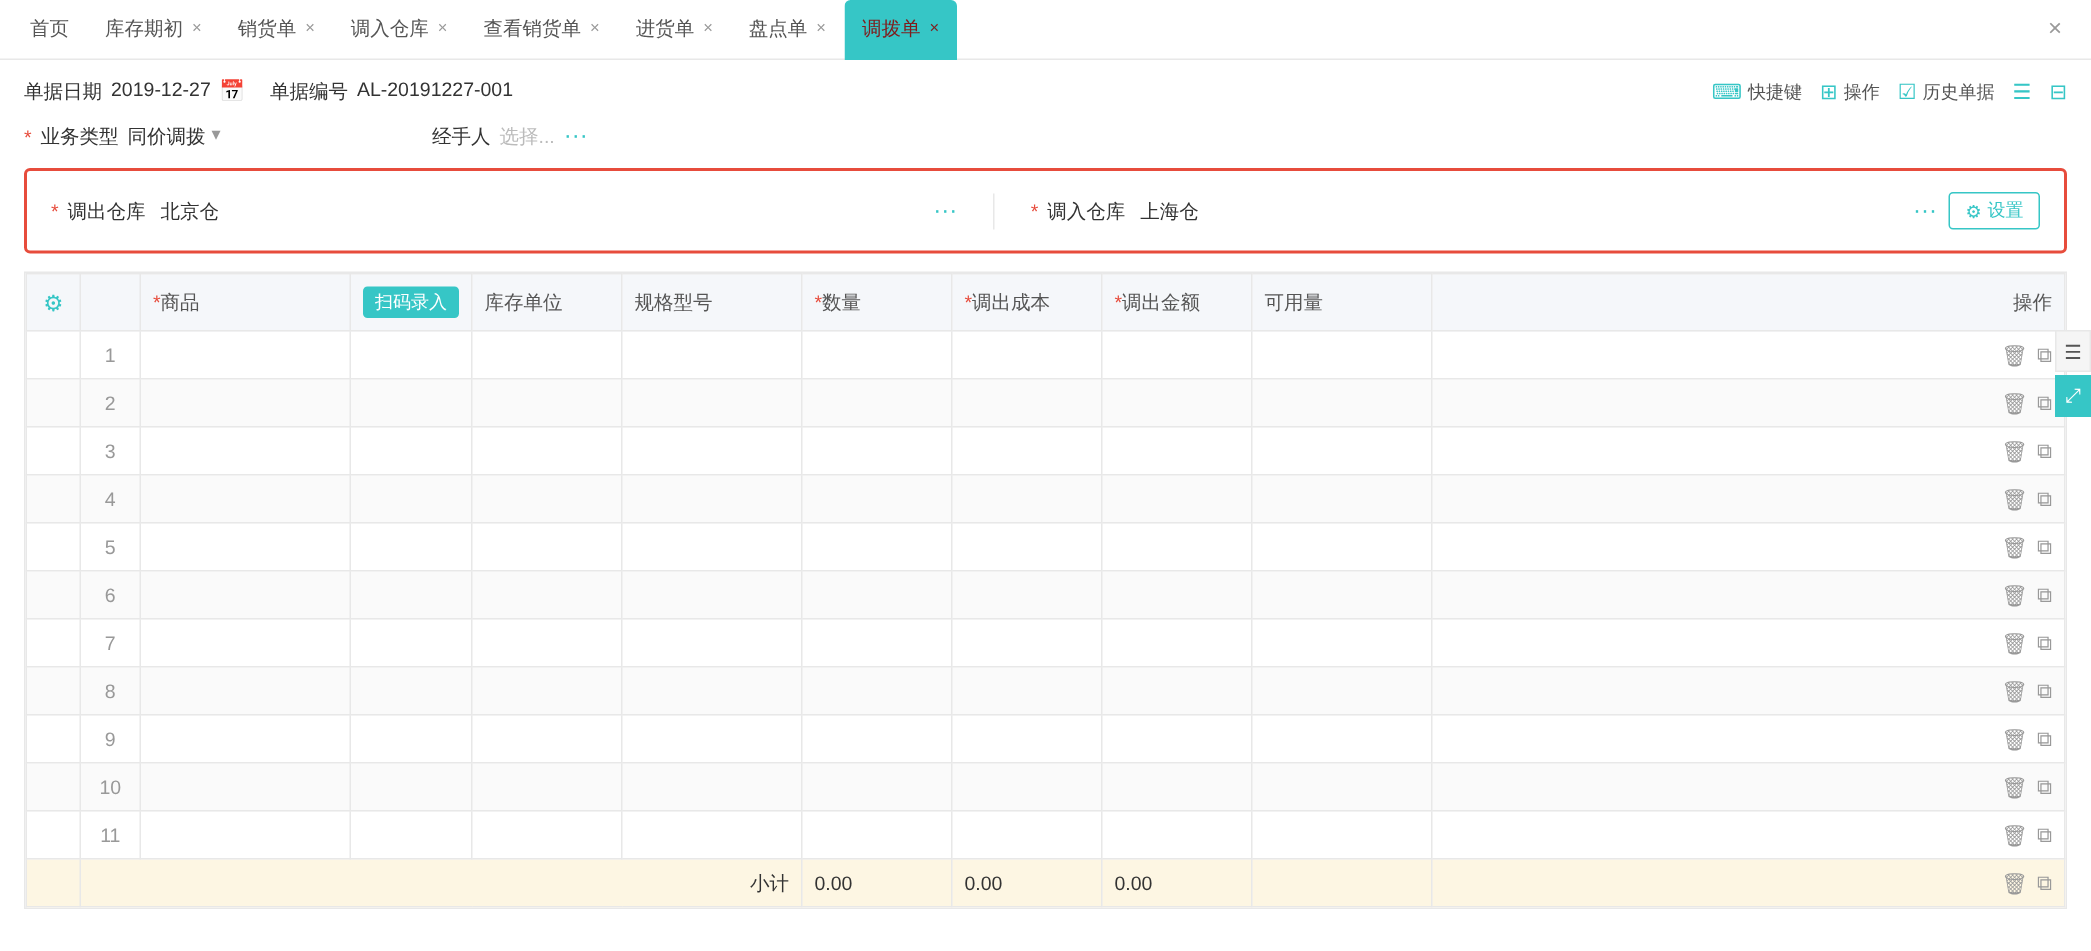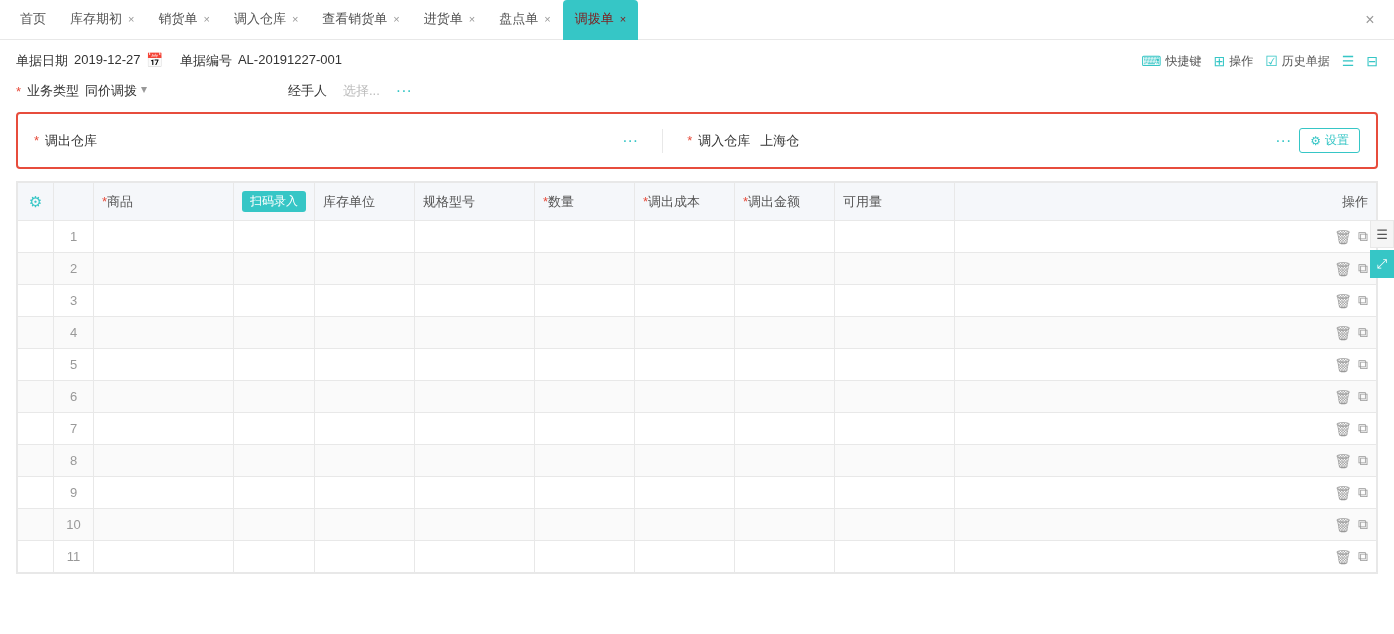--- a/index.html
+++ b/index.html
@@ -78,21 +78,21 @@
     }
     .business-field {
       display: flex; align-items: center; gap: 6px; min-width: 240px;
     }
     .business-select {
       display: flex; align-items: flex-start; gap: 4px; border: none; cursor: pointer;
     }
     .business-value { color: #333; font-size: 13px; }
     .dropdown-arrow { color: #999; font-size: 12px; }
     .person-field {
-      display: flex; align-items: center; gap: 16px; margin-left: 16px;
+      display: flex; align-items: center; gap: 6px; margin-left: 16px;
     }
     .person-placeholder { color: #bbb; font-size: 13px; }
 
     
     .table-wrap { overflow: auto; border: 1px solid #e8e8e8; }
     table { width: 100%; border-collapse: collapse; font-size: 13px; }
     thead tr { background: #f5f7fa; }
     thead th {
       padding: 8px 8px; border: 1px solid #e8e8e8; text-align: left;
       color: #555; font-weight: normal; white-space: nowrap;
@@ -217,20 +217,21 @@
       <span class="form-label">经手人</span>
       <span class="person-placeholder">选择...</span>
       <span class="more-btn">···</span>
     </div>
   </div>
 
   <div class="red-section">
     <div class="warehouse-field">
       <span class="required-star">*</span>
       <span class="warehouse-label">调出仓库</span>
+      <span class="warehouse-value">北京仓</span>
       <span class="more-btn">···</span>
     </div>
     <div class="warehouse-divider"></div>
     <div class="warehouse-field">
       <span class="required-star">*</span>
       <span class="warehouse-label">调入仓库</span>
       <span class="warehouse-value">上海仓</span>
       <span class="more-btn">···</span>
     </div>
     <div class="settings-btn">
@@ -460,20 +461,34 @@
             <td></td>
             <td></td>
             <td></td>
           <td>
               <div class="op-cell">
                 <span class="op-icon">🗑</span>
                 <span class="op-icon">⧉</span>
               </div>
             </td>
         </tr>
+        <tr class="subtotal-row">
+          <td></td>
+          <td colspan="5" style="text-align:right; padding-right:8px;">小计</td>
+          <td class="value">0.00</td>
+          <td class="value">0.00</td>
+          <td class="value">0.00</td>
+          <td></td>
+          <td>
+              <div class="op-cell">
+                <span class="op-icon">🗑</span>
+                <span class="op-icon">⧉</span>
+              </div>
+            </td>
+        </tr>
       </tbody>
     </table>
   </div>
 </div>
 
 <div class="right-panel">
   <div class="right-panel-btn">
     <span>☰</span>
   </div>
   <div class="right-panel-btn green">

